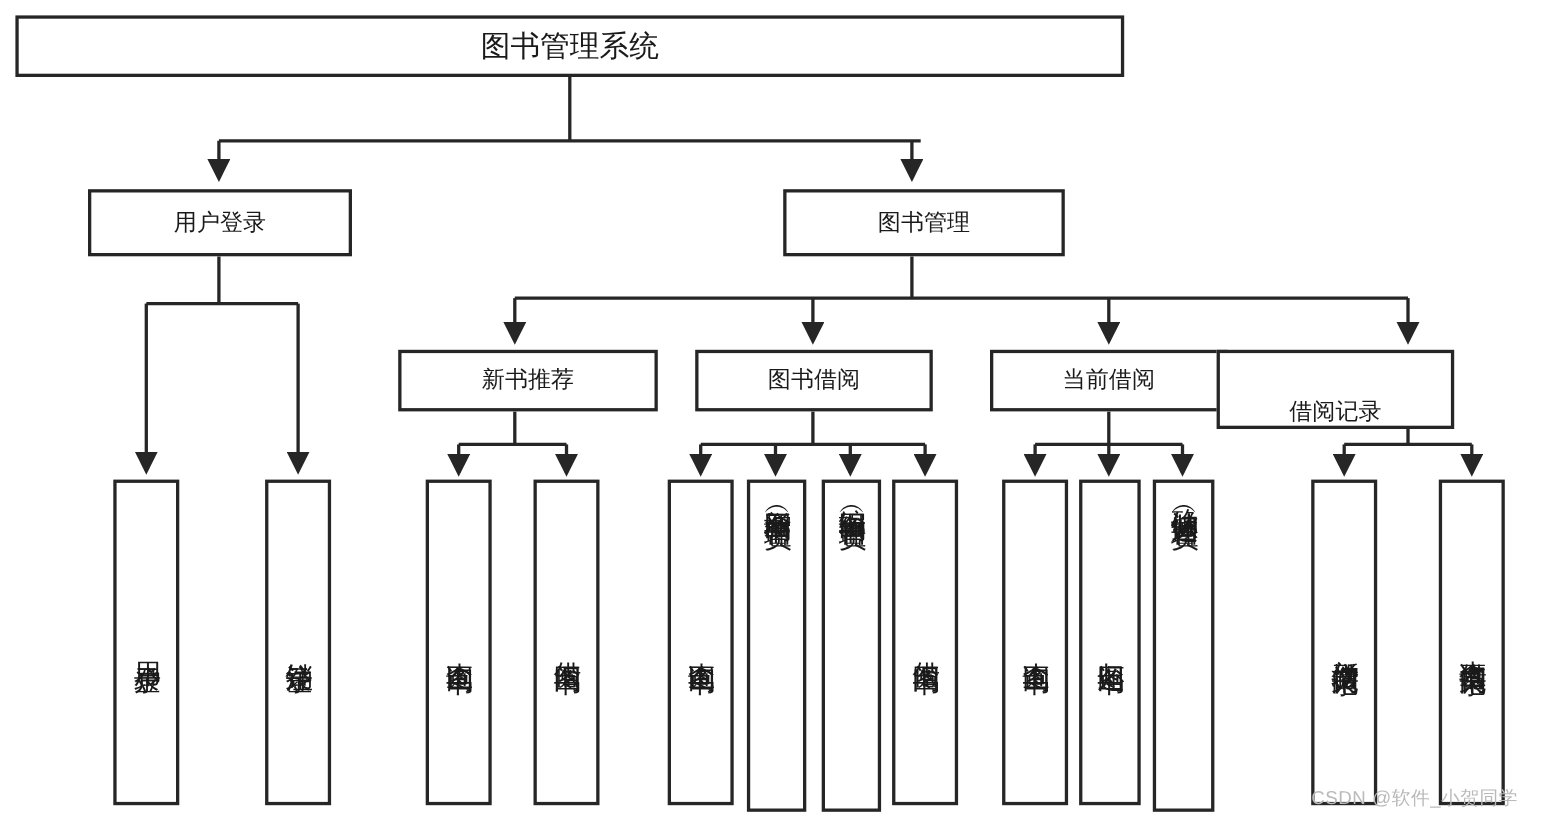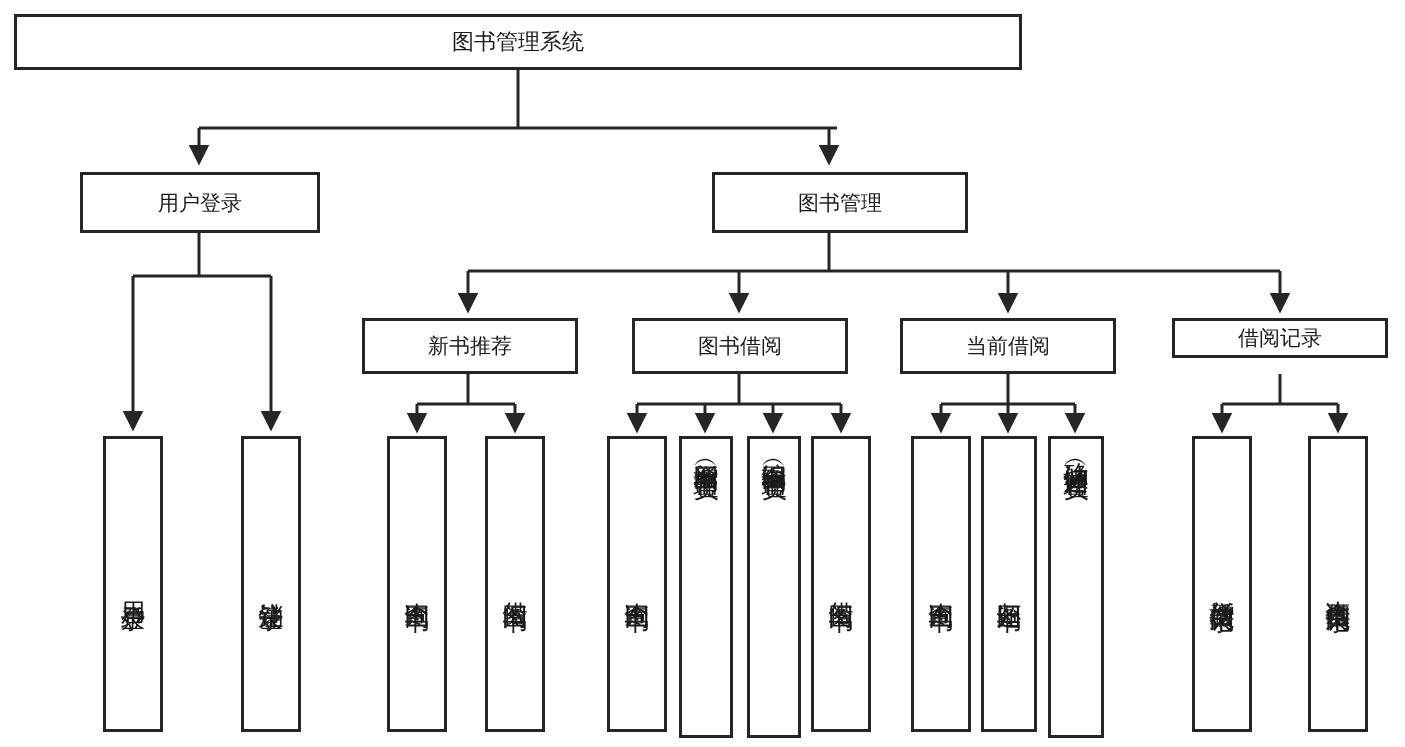--- a/index.html
+++ b/index.html
@@ -39,21 +39,21 @@
     display: block;
     text-align: center;
     line-height: 1.12;
     white-space: nowrap;
   }
   
   .h-node .lbl {
     font-size: 21px;
   }
   .root .lbl {
-    font-size: 22px;
+    font-size: 27px;
   }
   
   .v-node {
     align-items: flex-start;
     padding-top: 4px;
   }
   .v-node .lbl {
     writing-mode: vertical-rl;
     text-orientation: upright;
     font-size: 25px;
@@ -131,30 +131,30 @@
     <span class="lbl">图书管理系统</span>
   </div>
 
   <div class="node h-node" style="left:80px; top:172px; width:240px; height:61px;">
     <span class="lbl">用户登录</span>
   </div>
   <div class="node h-node" style="left:712px; top:172px; width:256px; height:61px;">
     <span class="lbl">图书管理</span>
   </div>
 
-  <div class="node h-node" style="left:362px; top:318px; width:216px; height:56px;align-items:center;">
+  <div class="node h-node" style="left:362px; top:318px; width:236px; height:56px;align-items:center;">
     <span class="lbl">新书推荐</span>
   </div>
   <div class="node h-node" style="left:900px; top:318px; width:216px; height:56px;">
     <span class="lbl">当前借阅</span>
   </div>
   <div class="node h-node" style="left:632px; top:318px; width:216px; height:56px;">
     <span class="lbl">图书借阅</span>
   </div>
-  <div class="node h-node" style="left:1172px; top:318px; width:216px; height:40px;">
+  <div class="node h-node" style="left:1106px; top:318px; width:216px; height:72px;align-items:flex-end;">
     <span class="lbl">借阅记录</span>
   </div>
 
   <div class="node v-node mid" style="left:103px; top:436px; width:60px; height:296px;">
     <span class="lbl">用户登录</span>
   </div>
   <div class="node v-node mid" style="left:241px; top:436px; width:60px; height:296px;">
     <span class="lbl">注销登录</span>
   </div>
 
@@ -188,14 +188,15 @@
     <span class="lbl">确认归还（管理员）</span>
   </div>
 
   <div class="node v-node mid" style="left:1192px; top:436px; width:60px; height:296px;">
     <span class="lbl">新增借阅记录</span>
   </div>
   <div class="node v-node mid" style="left:1308px; top:436px; width:60px; height:296px;">
     <span class="lbl">查询借阅记录</span>
   </div>
 
+  <div class="watermark" style="left:1192px; top:714px;">CSDN @软件_小贺同学</div>
 
 </div>
 
 </body></html>

